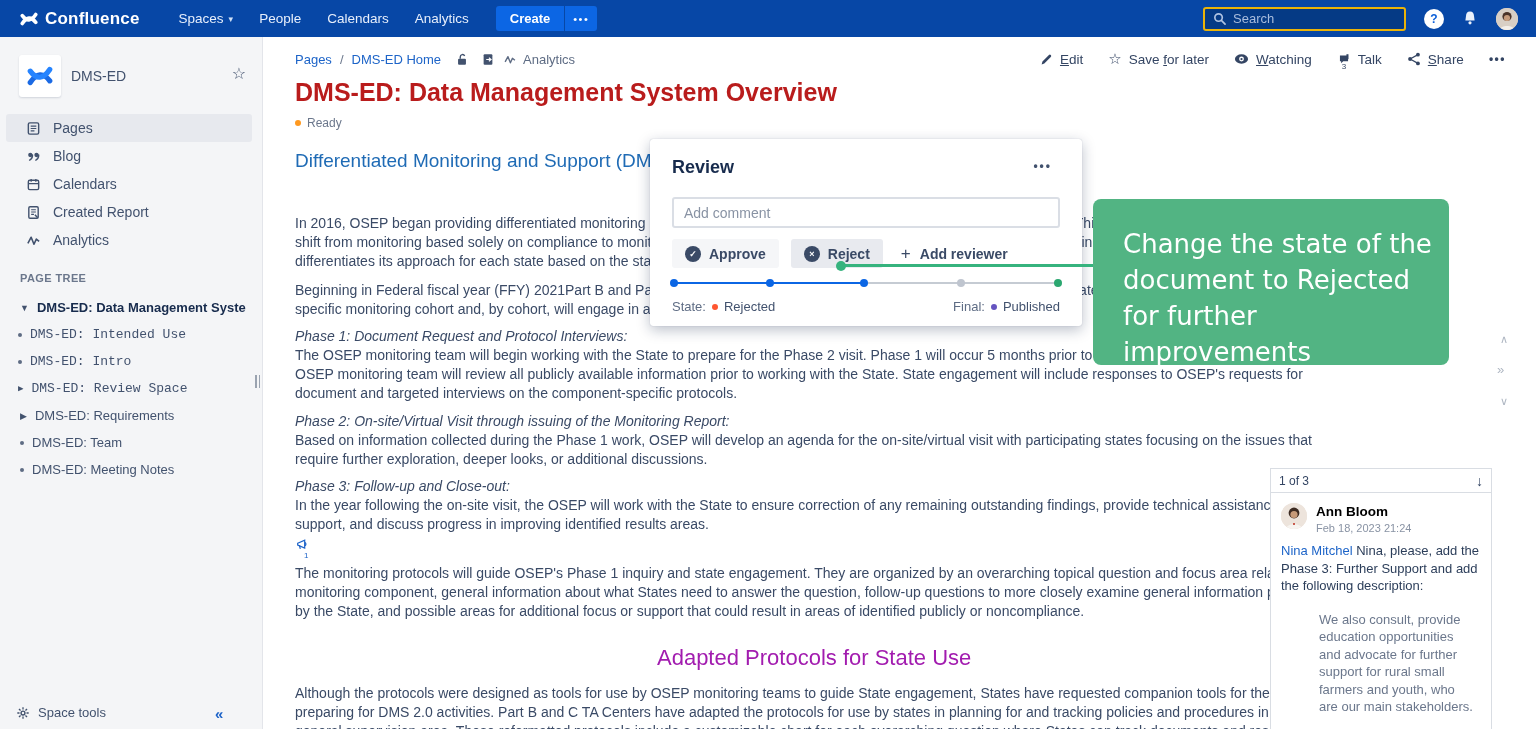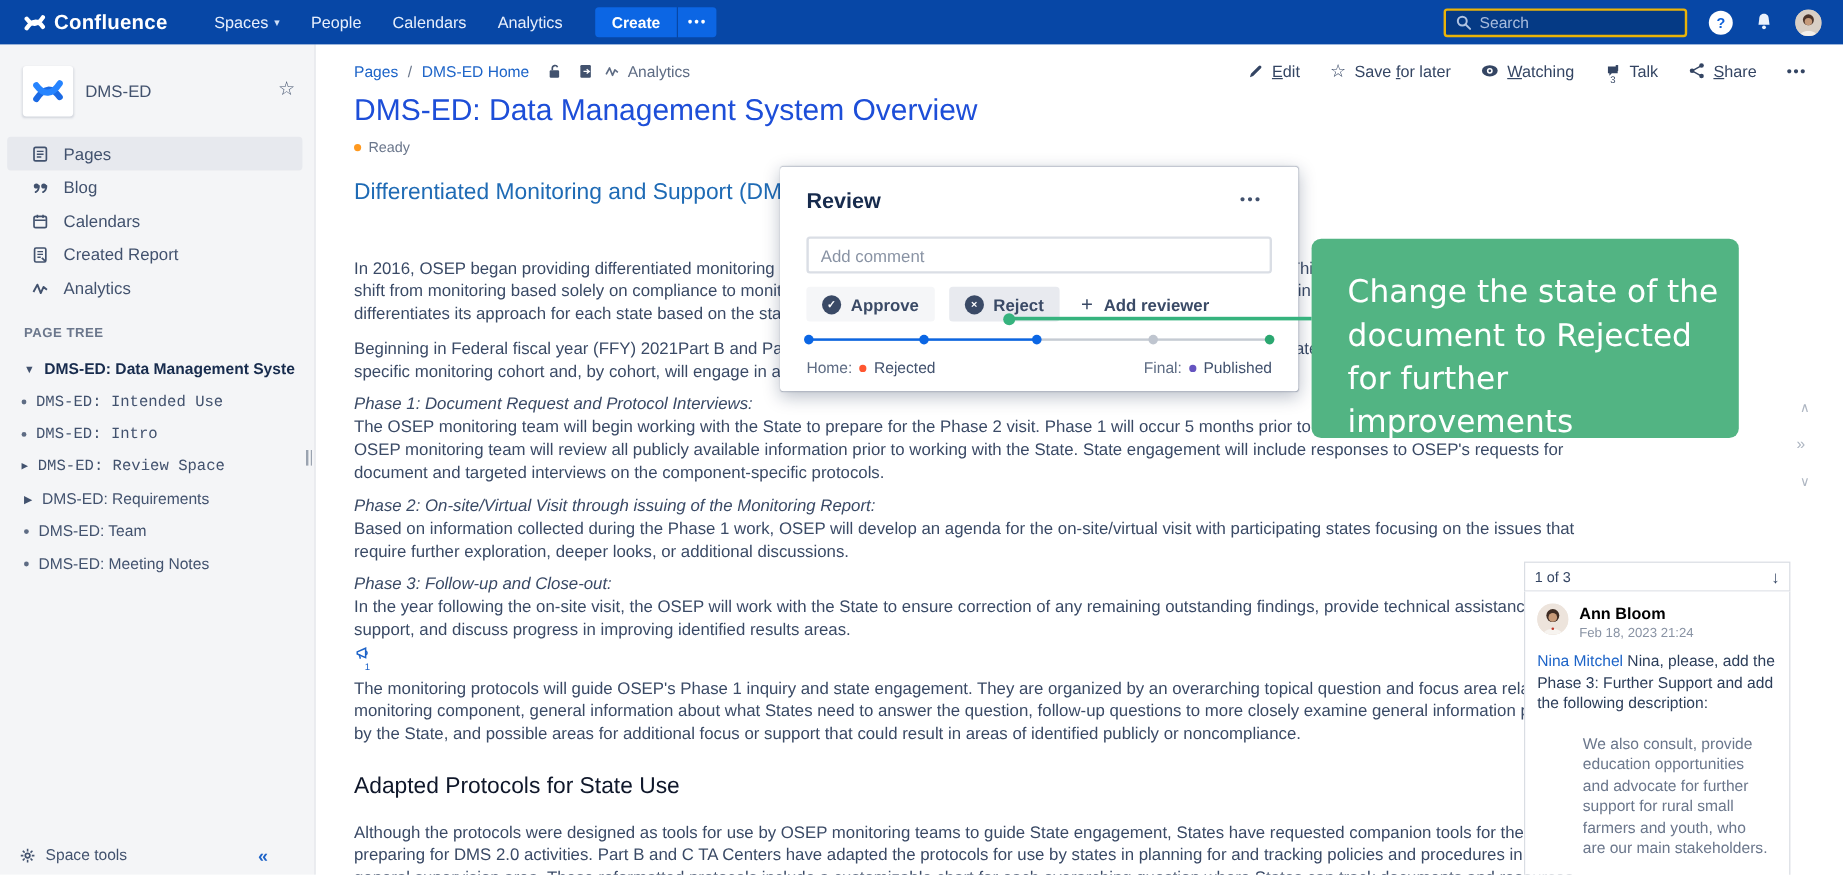--- a/index.html
+++ b/index.html
@@ -55,29 +55,29 @@
   .bc-link { color:#1D64C8; cursor:pointer; }
   .bc-sep { color:#6B778C; }
   .bc-icons { display:flex; align-items:center; gap:12px; margin-left:6px; color:#42526E; }
   .bc-analytics { display:flex; align-items:center; gap:6px; color:#5E6C84; font-size:13px; cursor:pointer; }
   .actions { position:absolute; right:30px; top:50px; display:flex; align-items:center; gap:25px;
              font-size:13.5px; color:#344563; z-index:5; }
   .action { display:flex; align-items:center; gap:7px; cursor:pointer; }
   .action .key { text-decoration:underline; }
   .talk-icon-wrap { position:relative; }
   .talk-count { position:absolute; left:5px; top:9px; font-size:8px; color:#344563; }
-  .page-title { position:absolute; left:295px; top:78px; font-size:25px; font-weight:400; color:#1d4ed8; z-index:5;text-align:center; }
+  .page-title { position:absolute; left:295px; top:78px; font-size:25px; font-weight:700; color:#b91c1c; z-index:5;text-align:center; }
   .byline { position:absolute; left:295px; top:116px; display:flex; align-items:center; gap:6px;
             font-size:12px; color:#8492A6; z-index:5; }
   .donut { display:inline-block; width:6px; height:6px; border-radius:50%; border:3px solid #FF991F; flex:none; }
   .donut.rejected { border-color:#FF5630; }
   .donut.published { border-color:#6554C0; }
   .article { position:absolute; left:295px; top:150px; z-index:1; }
   .h2a { font-size:19px; color:#1F6BB5; font-weight:400; height:24px; }
-  .h2b { font-size:19px; color:#0f172a; font-weight:400; height:22px; }
+  .h2b { font-size:22px; color:#a21caf; font-weight:400; height:22px;text-align:center; }
   .line { font-size:14px; color:#3A4A66; line-height:19px; white-space:nowrap; }
   .iline { font-style:italic; }
   .para1 { margin-top:40px; } .para2 { margin-top:10px; }
   .phase1 { margin-top:8px; } .phase2 { margin-top:9px; } .phase3 { margin-top:8px; }
   .mega { margin-top:4px; height:22px; position:relative; width:20px; }
   .mega-count { position:absolute; left:9px; top:13px; font-size:8px; color:#1D63C8; }
   .para3 { margin-top:4px; }
   .h2-adapted { margin-top:24px; }
   .para4 { margin-top:17px; }
   
@@ -416,21 +416,21 @@
   <div class="track">
     <div class="track-blue"></div>
   </div>
   <span class="pdot" style="left:20px;background:#0B66E4;"></span>
   <span class="pdot" style="left:116px;background:#0B66E4;"></span>
   <span class="pdot" style="left:210px;background:#0B66E4;"></span>
   <span class="pdot" style="left:307px;background:#BFC5CF;"></span>
   <span class="pdot" style="left:404px;background:#2BA770;"></span>
   <div class="state-row">
     <span class="state-grp">
-      <span>Home:</span>
+      <span>State:</span>
       <span class="donut rejected" style="width:5px;height:5px;"></span>
       <span class="state-name">Rejected</span>
     </span>
     <span class="state-grp">
       <span>Final:</span>
       <span class="donut published" style="width:5px;height:5px;"></span>
       <span class="state-name">Published</span>
     </span>
   </div>
 </div>

